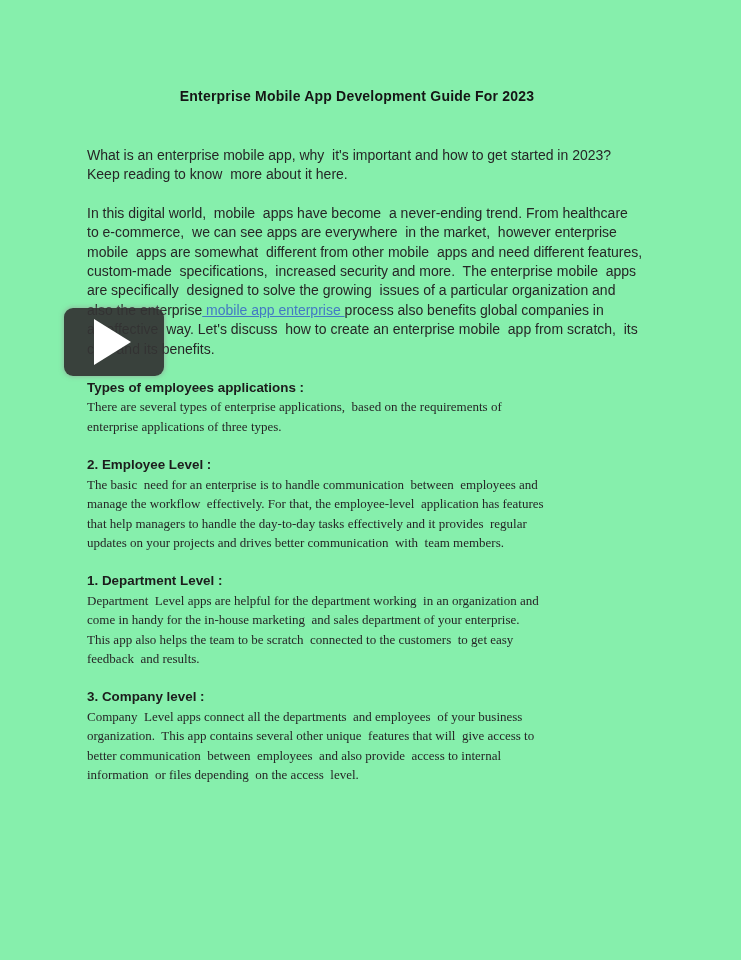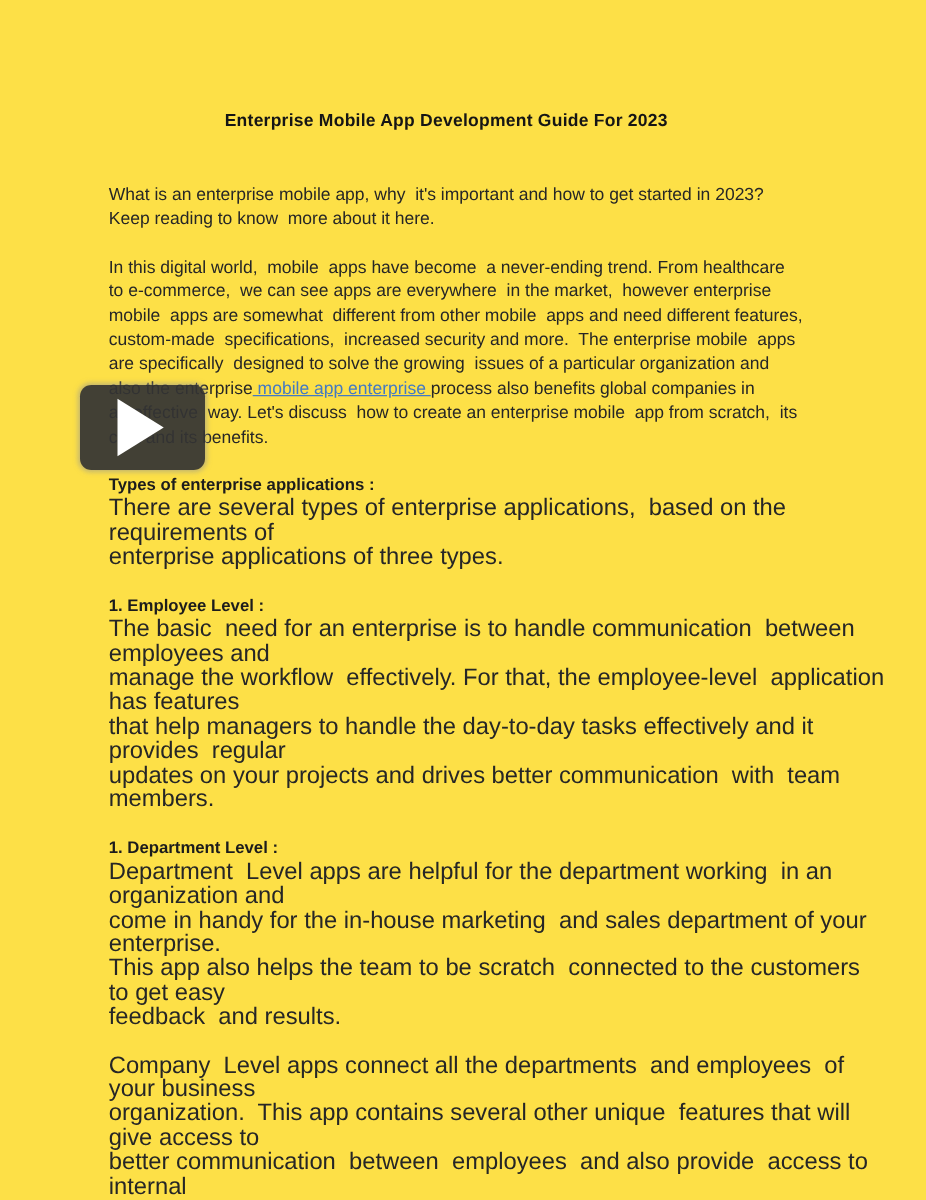--- a/index.html
+++ b/index.html
@@ -4,21 +4,21 @@
 <style>
   html, body {
     margin: 0;
     padding: 0;
     background: #ffffff;
   }
   .page {
     position: relative;
     width: 741px;
     height: 960px;
-    background: #fde047;
+    background: #86efac;
     overflow: hidden;
     font-family: "Liberation Sans", sans-serif;
     color: #262626;
   }
   .content {
     position: absolute;
     left: 87px;
     top: 88px;
     width: 625px;
   }
@@ -44,23 +44,24 @@
   .section .heading {
     margin: 0;
     font-size: 13.4px;
     line-height: 19.4px;
     font-weight: bold;
     color: #1c1c1c;
     white-space: pre-wrap;
   }
   .section .body {
     margin: 0;
-    font-size: 19px;
+    font-size: 13px;
     line-height: 19.4px;
     white-space: pre-wrap;
+    font-family: Liberation Serif, serif;
   }
   .section.extra-gap {
     margin-top: 19px;
   }
   a.doc-link {
     color: #4379c4;
     text-decoration: underline;
     cursor: pointer;
   }
   
@@ -101,42 +102,43 @@
     <p class="para"><span>In this digital world,  mobile  apps have become  a never-ending trend. From healthcare
 to e-commerce,  we can see apps are everywhere  in the market,  however enterprise
 mobile  apps are somewhat  different from other mobile  apps and need different features,
 custom-made  specifications,  increased security and more.  The enterprise mobile  apps
 are specifically  designed to solve the growing  issues of a particular organization and
 also the enterprise</span><a class="doc-link"> mobile app enterprise </a><span>process also benefits global companies in
 an effective  way. Let's discuss  how to create an enterprise mobile  app from scratch,  its
 cost and its benefits.</span></p>
 
     <div class="section">
-      <p class="heading">Types of enterprise applications :</p>
+      <p class="heading">Types of employees applications :</p>
       <p class="body">There are several types of enterprise applications,  based on the requirements of
 enterprise applications of three types.</p>
     </div>
 
     <div class="section">
-      <p class="heading">1. Employee Level :</p>
+      <p class="heading">2. Employee Level :</p>
       <p class="body">The basic  need for an enterprise is to handle communication  between  employees and
 manage the workflow  effectively. For that, the employee-level  application has features
 that help managers to handle the day-to-day tasks effectively and it provides  regular
 updates on your projects and drives better communication  with  team members.</p>
     </div>
 
     <div class="section">
       <p class="heading">1. Department Level :</p>
       <p class="body">Department  Level apps are helpful for the department working  in an organization and
 come in handy for the in-house marketing  and sales department of your enterprise.
 This app also helps the team to be scratch  connected to the customers  to get easy
 feedback  and results.</p>
     </div>
 
     <div class="section extra-gap">
+      <p class="heading">3. Company level :</p>
       <p class="body">Company  Level apps connect all the departments  and employees  of your business
 organization.  This app contains several other unique  features that will  give access to
 better communication  between  employees  and also provide  access to internal
 information  or files depending  on the access  level.</p>
     </div>
 
   </div>
 
   <div class="play-overlay">
     <div class="play-triangle"></div>

